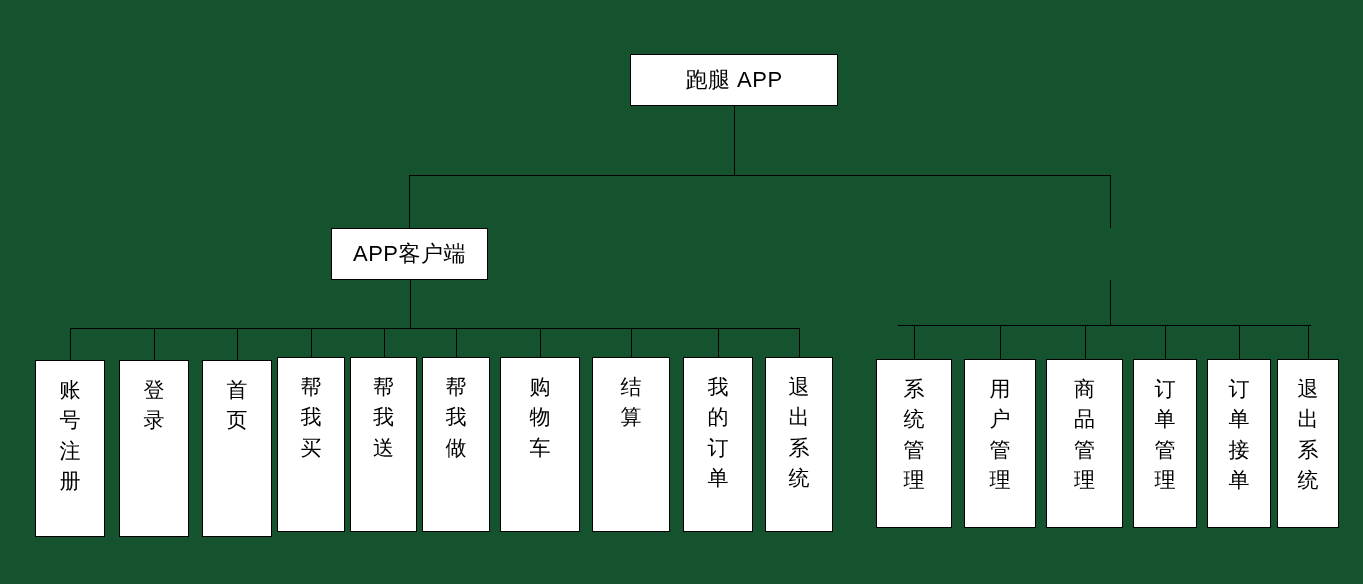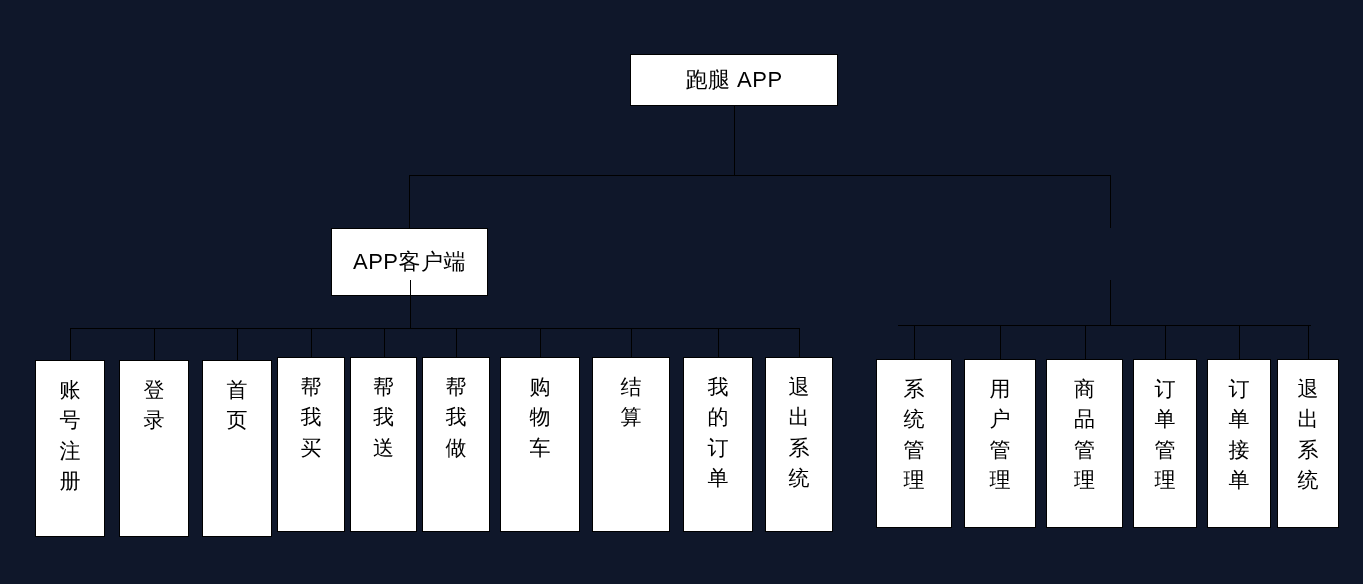--- a/index.html
+++ b/index.html
@@ -4,21 +4,21 @@
 <style>
   html, body {
     margin: 0;
     padding: 0;
     background: #ffffff;
   }
   #canvas {
     position: relative;
     width: 1363px;
     height: 584px;
-    background: #0f172a;
+    background: #14532d;
     font-family: "Liberation Sans", "DejaVu Sans", sans-serif;
     overflow: hidden;
   }
   .node {
     position: absolute;
     box-sizing: border-box;
     border: 1.4px solid #000000;
     background: #ffffff;
     display: flex;
     align-items: center;
@@ -53,21 +53,21 @@
 </head>
 <body>
 
 <div id="canvas">
     <div class="node node-root" style="left: 630px; top: 54px; width: 208px; height: 52px;">
       <span>跑腿 APP</span>
     </div>
     <div class="line vline" style="left: 734px; top: 106px; height: 69px;"></div>
     <div class="line hline" style="left: 409px; top: 175px; width: 701px;"></div>
     <div class="line vline" style="left: 409px; top: 175px; height: 53px;"></div>
-    <div class="node node-branch" style="left: 331px; top: 228px; width: 157px; height: 68px;">
+    <div class="node node-branch" style="left: 331px; top: 228px; width: 157px; height: 52px;">
       <span>APP客户端</span>
     </div>
     <div class="line vline" style="left: 409.5px; top: 280px; height: 48px;"></div>
     <div class="line hline" style="left: 70px; top: 328px; width: 729px;"></div>
     <div class="line vline" style="left: 70px; top: 328px; height: 32px;"></div>
     <div class="node node-leaf" title="账号注册" style="left: 35px; top: 360px; width: 70px; height: 177px;">
       <span class="vtext">
         <span>账</span>
         <span>号</span>
         <span>注</span>

